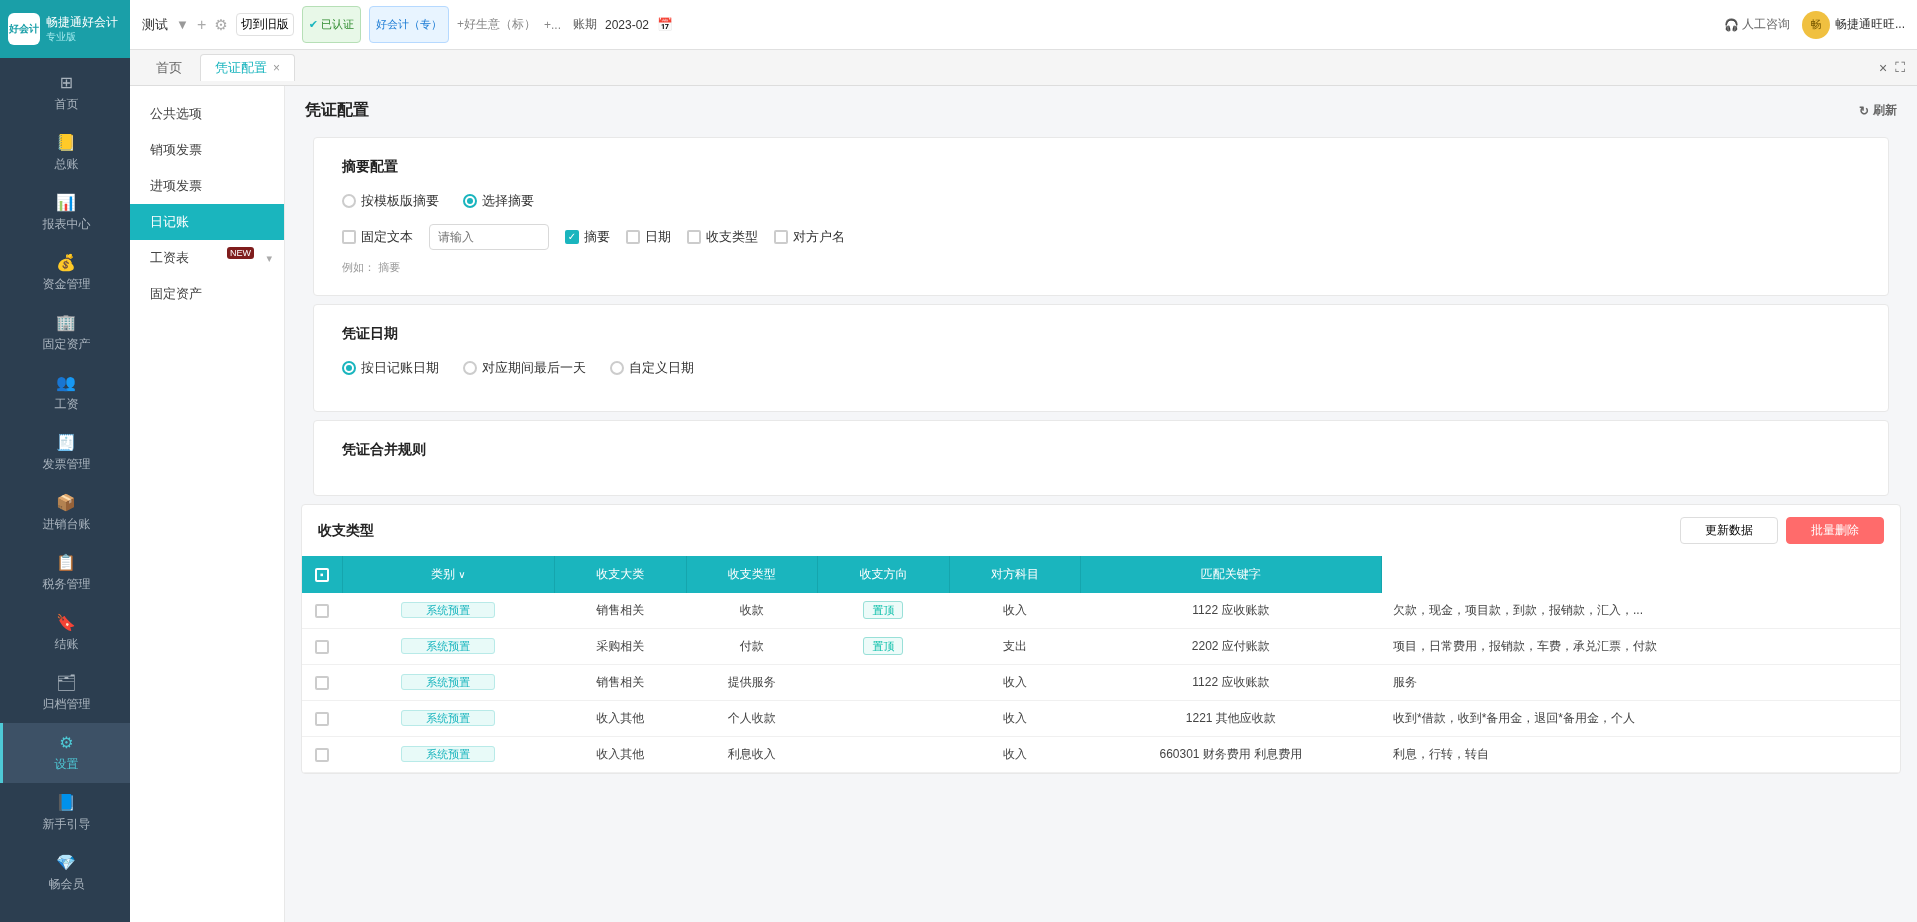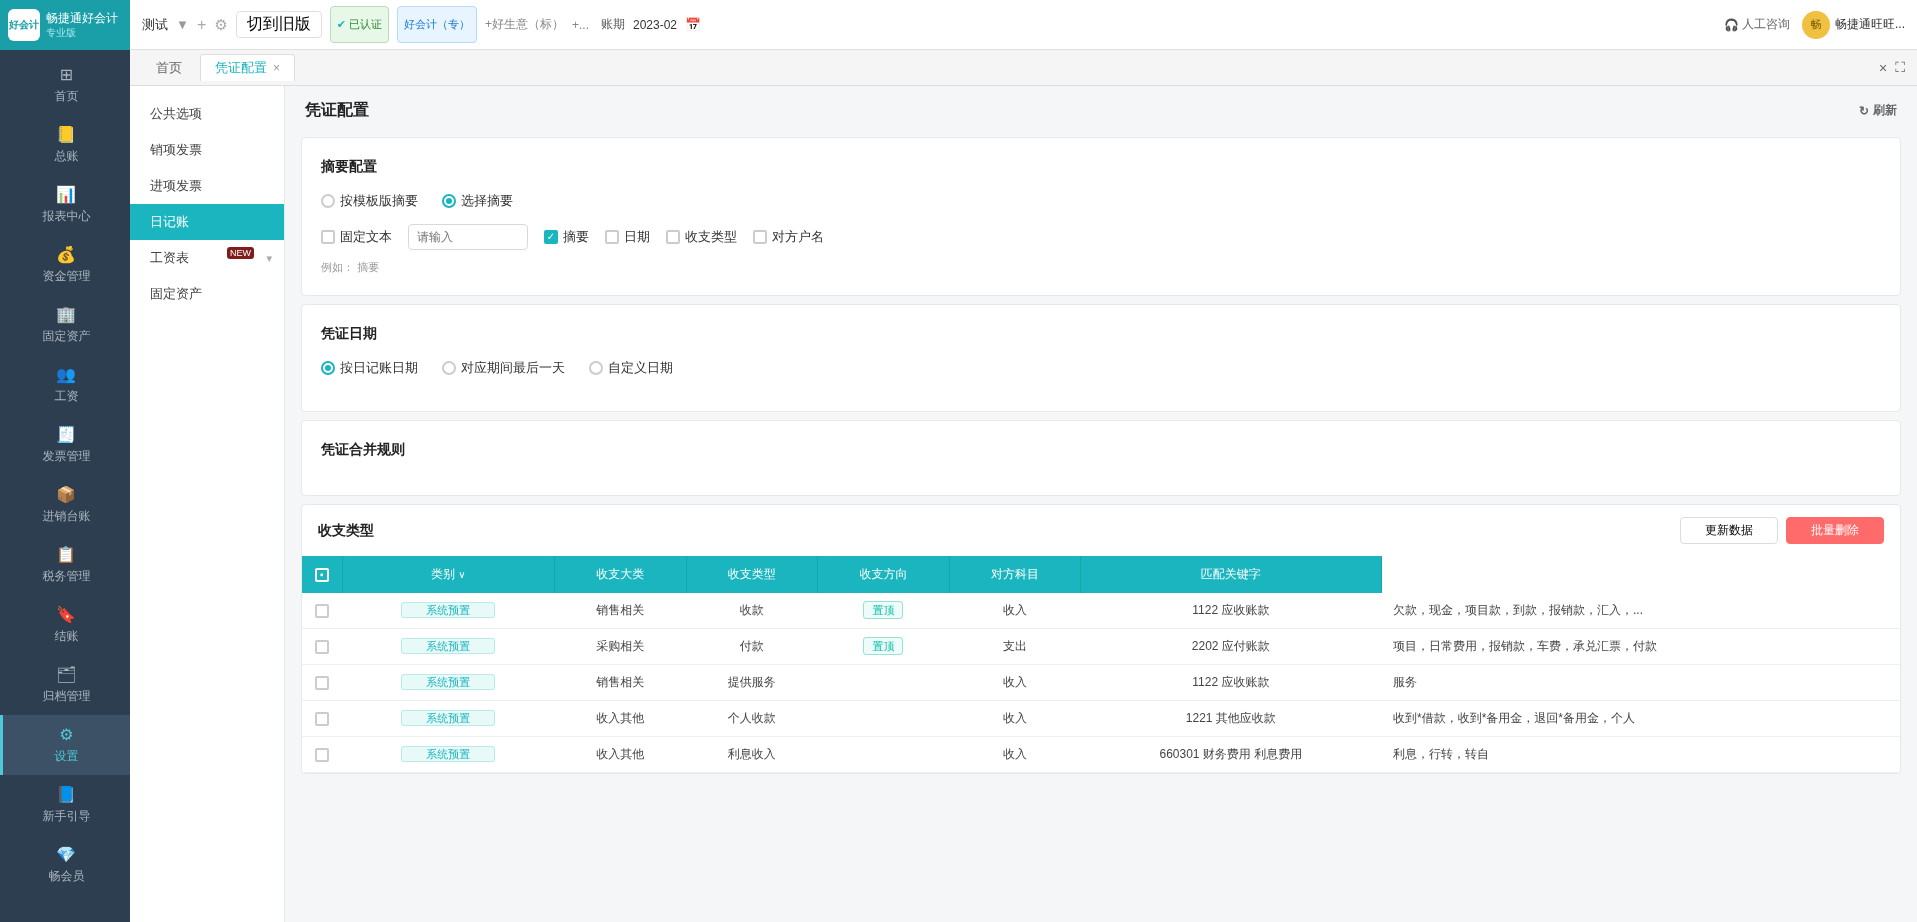--- a/index.html
+++ b/index.html
@@ -1,37 +1,37 @@
 <!DOCTYPE html>
 <html><head>
   <meta charset="utf-8">
   <style>
     * { box-sizing: border-box; margin: 0; padding: 0; }
     body { font-family: "Microsoft YaHei", "PingFang SC", sans-serif; font-size: 13px; background: #f0f2f5; color: #333; display: flex; height: 922px; overflow: hidden; }
 
     
     .sidebar { width: 130px; background: #2c3e50; display: flex; flex-direction: column; height: 100%; flex-shrink: 0; }
-    .sidebar-logo { background: #1a9fa8; padding: 10px 8px; display: flex; align-items: center; gap: 6px; height: 50px; }
+    .sidebar-logo { background: #1a9fa8; padding: 10px 8px; display: flex; align-items: center; gap: 6px; height: 58px; }
     .sidebar-logo-icon { width: 32px; height: 32px; background: #fff; border-radius: 6px; display: flex; align-items: center; justify-content: center; }
     .sidebar-logo-icon span { font-size: 10px; color: #1a9fa8; font-weight: bold; line-height: 1; text-align: center; }
     .sidebar-logo-text { color: #fff; font-size: 12px; line-height: 1.4; }
     .sidebar-logo-text .sub { font-size: 10px; color: #a0e8ec; }
     .sidebar-nav { flex: 1; overflow-y: auto; padding: 5px 0; }
     .sidebar-item { display: flex; flex-direction: column; align-items: center; padding: 10px 5px; cursor: pointer; color: #aab4be; font-size: 12px; gap: 4px; border-left: 3px solid transparent; }
     .sidebar-item.active { background: #3d5166; color: #4ec9d6; border-left: 3px solid #4ec9d6; }
     .sidebar-item .icon { font-size: 16px; }
 
     
     .main-area { flex: 1; display: flex; flex-direction: column; height: 100%; overflow: hidden; }
 
     
     .topbar { background: #fff; border-bottom: 1px solid #e0e0e0; display: flex; align-items: center; padding: 0 12px; height: 50px; gap: 8px; flex-shrink: 0; }
     .topbar-title { font-size: 13px; color: #333; }
     .topbar-dropdown { color: #999; cursor: pointer; }
-    .topbar-btn { border: 1px solid #e0e0e0; border-radius: 4px; padding: 2px 10px; font-size: 16px; cursor: pointer; background: #fff; }
+    .topbar-btn { border: 1px solid #e0e0e0; border-radius: 4px; padding: 2px 4px; font-size: 12px; cursor: pointer; background: #fff; }
     .topbar-tag { padding: 10px 6px; border-radius: 4px; font-size: 11px; }
     .tag-green { background: #e8f8e8; color: #2e8b2e; border: 1px solid #b6dfb6; }
     .tag-blue { background: #e8f4ff; color: #1a7ad4; border: 1px solid #b6d9ff; }
     .topbar-right { margin-left: auto; display: flex; align-items: center; gap: 12px; }
     .topbar-right .support { color: #666; font-size: 12px; cursor: pointer; display: flex; align-items: center; gap: 3px; }
     .topbar-right .user { display: flex; align-items: center; gap: 5px; cursor: pointer; }
     .avatar { width: 28px; height: 28px; border-radius: 50%; background: #f0c040; display: flex; align-items: center; justify-content: center; font-size: 11px; color: #7a5a00; }
 
     
     .tabbar { background: #f5f5f5; border-bottom: 1px solid #ddd; display: flex; align-items: center; padding: 0 12px; height: 36px; flex-shrink: 0; gap: 4px; }
@@ -48,21 +48,21 @@
     .left-panel-item { padding: 9px 20px; font-size: 13px; color: #444; cursor: pointer; position: relative; }
     .left-panel-item.active { background: #1ab5be; color: #fff; font-weight: 500; }
     .left-panel-item .new-badge { background: #7f1d1d; color: #fff; font-size: 9px; padding: 1px 3px; border-radius: 3px; position: absolute; top: 7px; right: 30px; }
     .left-panel-item .chevron { position: absolute; right: 12px; top: 50%; transform: translateY(-50%); font-size: 11px; color: #aaa; }
 
     
     .config-area { flex: 1; overflow-y: auto; padding: 0; background: #f5f6f8; }
     .config-header { background: #f5f6f8; padding: 14px 20px 8px; font-size: 16px; font-weight: bold; color: #222; display: flex; align-items: center; justify-content: space-between; }
     .refresh-btn { font-size: 12px; color: #666; cursor: pointer; display: flex; align-items: center; gap: 4px; }
 
-    .config-section { background: #fff; margin: 8px 16px; border-radius: 4px; padding: 20px 19px; border: 1px solid #e8e8e8; }
+    .config-section { background: #fff; margin: 8px 28px; border-radius: 4px; padding: 20px 28px; border: 1px solid #e8e8e8; }
     .section-title { font-size: 14px; font-weight: bold; color: #222; margin-bottom: 16px; }
 
     
     .radio-group { display: flex; gap: 24px; margin-bottom: 14px; align-items: center; }
     .radio-item { display: flex; align-items: center; gap: 5px; cursor: pointer; font-size: 13px; }
     .radio-circle { width: 14px; height: 14px; border-radius: 50%; border: 2px solid #ccc; display: flex; align-items: center; justify-content: center; flex-shrink: 0; }
     .radio-circle.checked { border-color: #1ab5be; }
     .radio-circle.checked::after { content: ''; width: 6px; height: 6px; border-radius: 50%; background: #1ab5be; }
 
     

